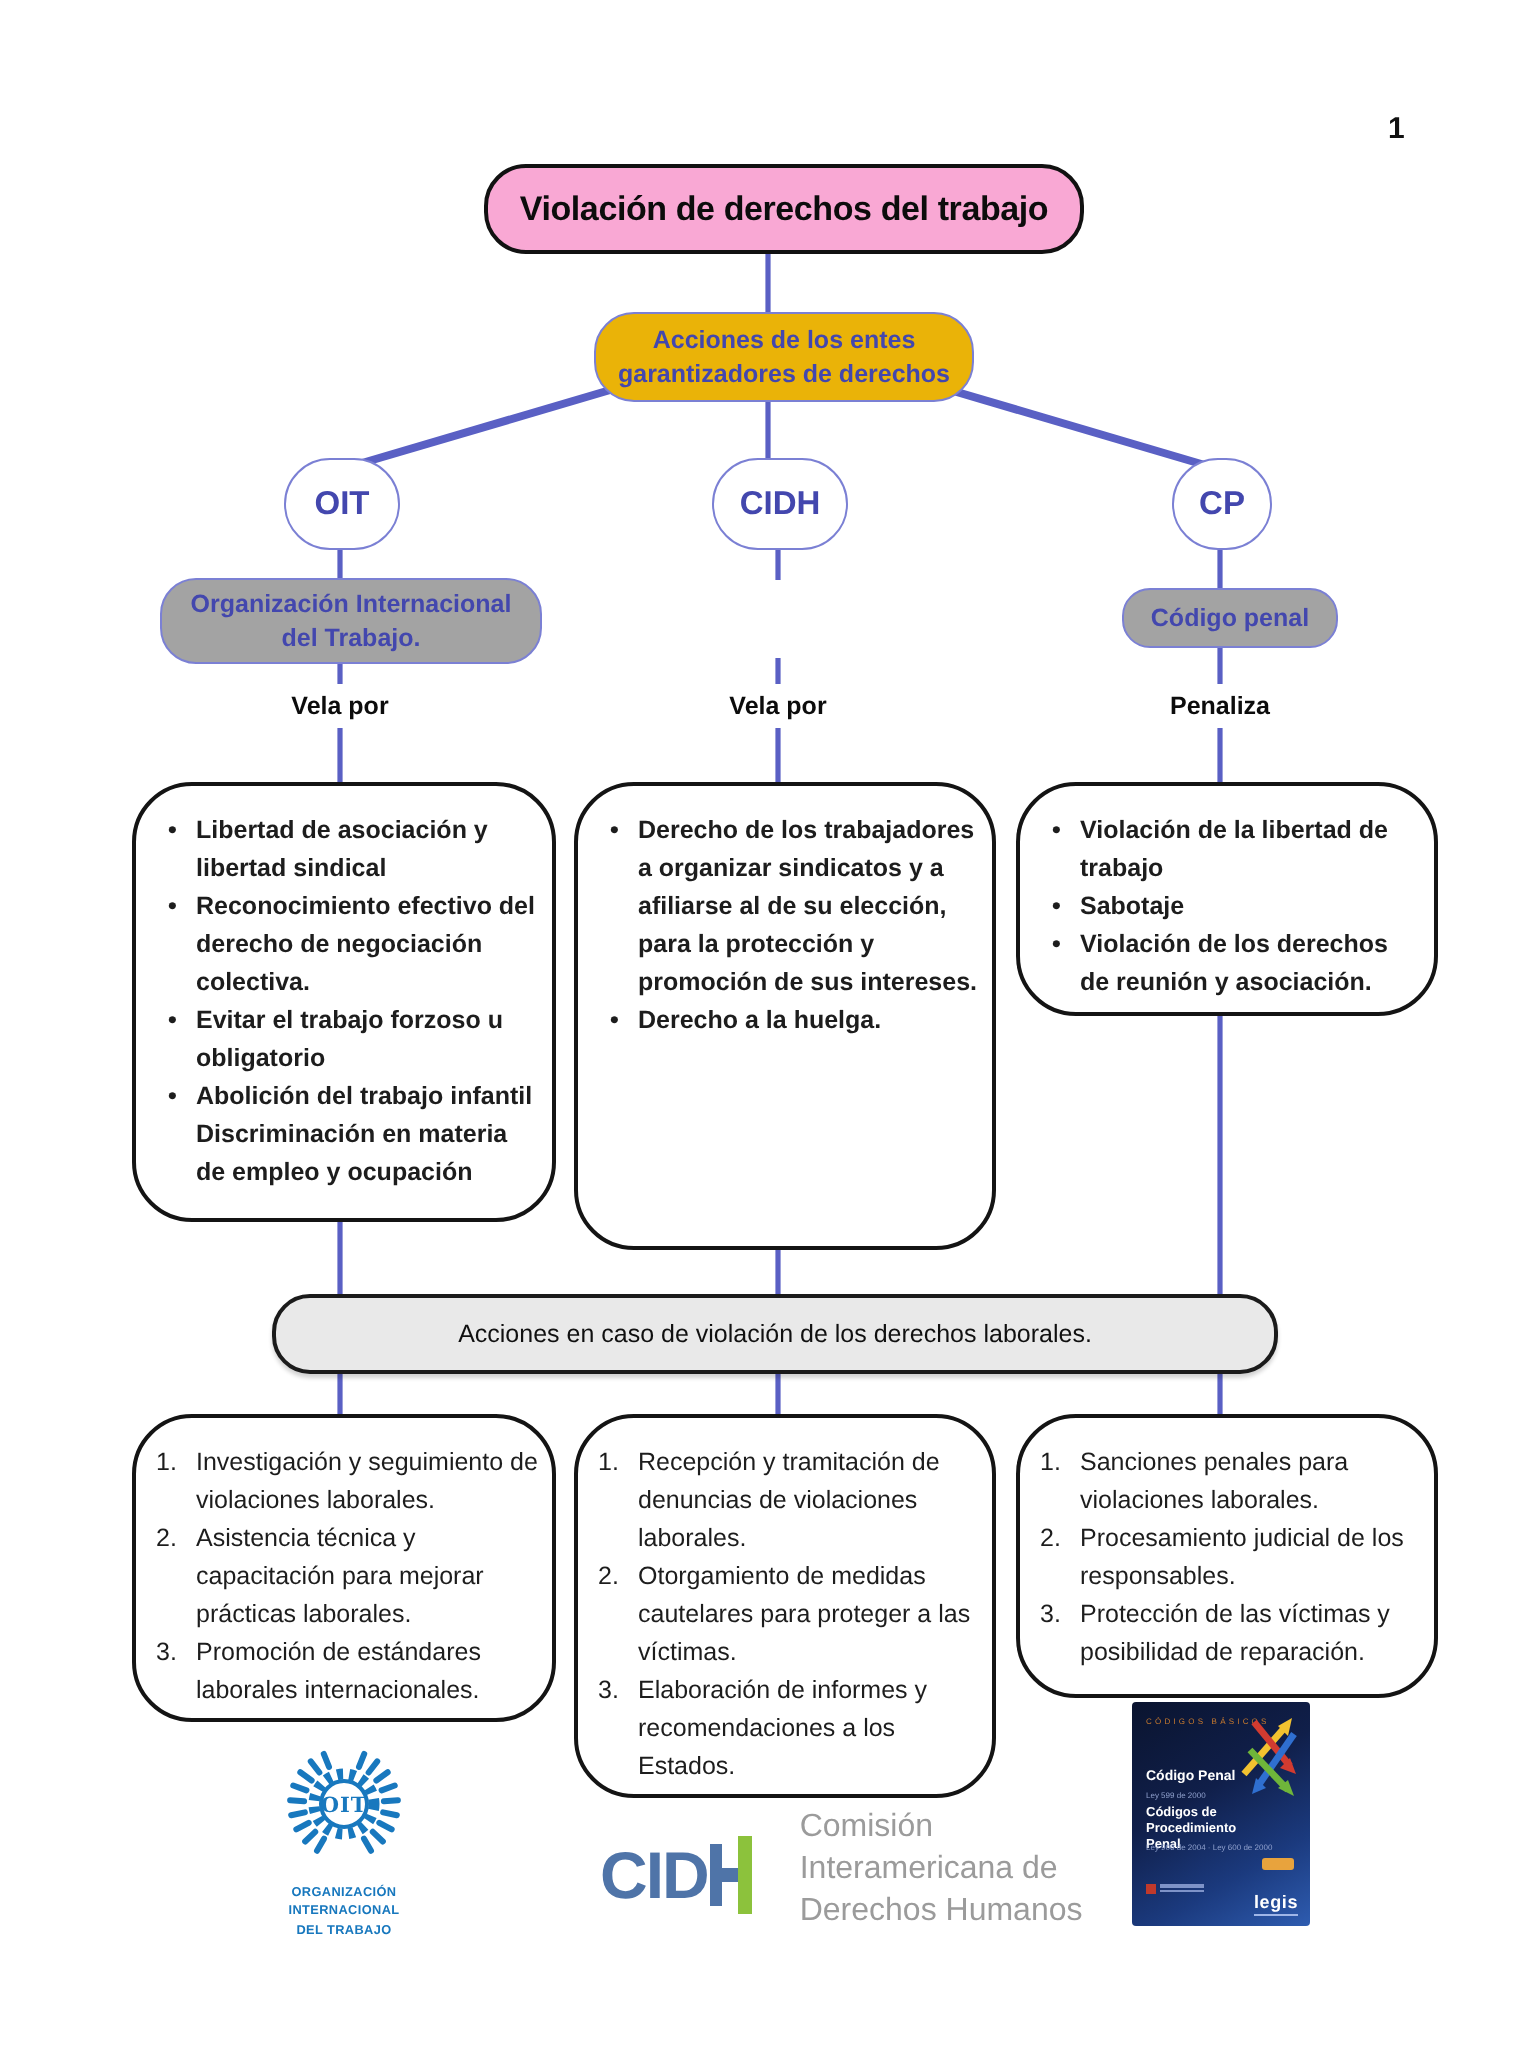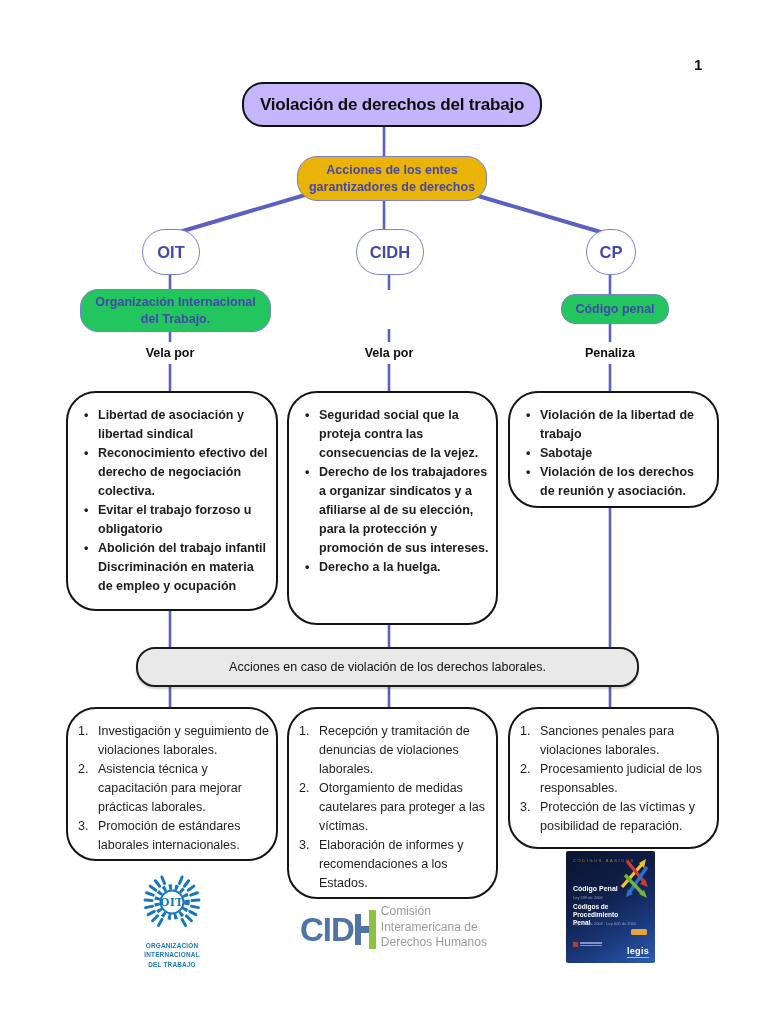--- a/index.html
+++ b/index.html
@@ -7,35 +7,35 @@
         font-family:"Liberation Sans","DejaVu Sans",sans-serif;color:#111;}
   .abs{position:absolute;}
   #connectors{position:absolute;left:0;top:0;width:768px;height:1024px;z-index:0;}
   #connectors line{stroke:#5a60c4;}
 
   
   #page-number{left:694px;top:56px;font-size:15px;font-weight:bold;color:#111;}
 
   
   #title-box{left:242px;top:82px;width:296px;height:41px;border:2.2px solid #111;border-radius:21px;
-             background:#c4b5fd;display:flex;align-items:center;justify-content:center;z-index:2;
+             background:#f9a8d4;display:flex;align-items:center;justify-content:center;z-index:2;
              font-weight:bold;font-size:17px;letter-spacing:-0.2px;color:#0c0c0c;}
 
   
   #root-node{left:297px;top:156px;width:188px;height:43px;border:1.6px solid #7b80d4;border-radius:20px;
              background:#eab308;display:flex;align-items:center;justify-content:center;text-align:center;
              z-index:2;color:#4347ae;font-weight:bold;font-size:12.5px;line-height:1.32;}
 
   .acro-node{border:1.6px solid #7b80d4;background:#fff;z-index:2;display:flex;align-items:center;
              justify-content:center;color:#4347ae;font-weight:bold;font-size:16.5px;}
   #node-oit{left:142px;top:229px;width:56px;height:44px;border-radius:24px;}
   #node-cidh{left:356px;top:229px;width:66px;height:44px;border-radius:24px;}
   #node-cp{left:586px;top:229px;width:48px;height:44px;border-radius:24px;}
 
-  .name-box{border:1.6px solid #7b80d4;background:#22c55e;z-index:2;display:flex;align-items:center;
+  .name-box{border:1.6px solid #7b80d4;background:#a3a3a3;z-index:2;display:flex;align-items:center;
             justify-content:center;text-align:center;color:#4347ae;font-weight:bold;font-size:12.5px;
             line-height:1.3;border-radius:18px;padding:0 4px;}
   #name-oit{left:80px;top:289px;width:181px;height:41px;}
   #name-cidh{left:303px;top:289px;width:172px;height:41px;}
   #name-cp{left:561px;top:294px;width:98px;height:28px;border-radius:14px;}
 
   .role-label{z-index:2;width:120px;text-align:center;font-weight:bold;font-size:12.5px;color:#0c0c0c;}
   #role-oit{left:110px;top:346px;}
   #role-cidh{left:329px;top:346px;}
   #role-cp{left:550px;top:346px;}
@@ -69,21 +69,21 @@
 
   
   #cidh-logo{left:300px;top:904px;z-index:2;display:flex;align-items:center;}
   #cidh-wordmark{display:flex;align-items:flex-end;height:36px;}
   #cidh-letters{font-weight:bold;font-size:33px;line-height:31px;letter-spacing:-1px;color:#4f74a8;
                 font-family:"Liberation Sans",sans-serif;}
   #cidh-h{position:relative;width:21px;height:31px;margin-left:1px;}
   #cidh-h .hl{position:absolute;left:0;top:0;width:6.5px;height:31px;background:#4f74a8;}
   #cidh-h .hc{position:absolute;left:0;top:12px;width:15px;height:6.5px;background:#4f74a8;}
   #cidh-h .hr{position:absolute;right:0;top:-4px;width:6.5px;height:39px;background:#8cc23c;}
-  #cidh-caption{margin-left:5px;color:#9b9b9b;font-size:12px;line-height:1.3;}
+  #cidh-caption{margin-left:24px;color:#9b9b9b;font-size:16px;line-height:1.3;}
 
   
   #book{left:566px;top:851px;width:89px;height:112px;z-index:2;
         background:linear-gradient(150deg,#0a142f 0%,#101f4a 40%,#1b3a7e 72%,#2e5cb0 100%);
         border-radius:2px;overflow:hidden;}
   #book-series{position:absolute;left:7px;top:7px;font-size:4px;letter-spacing:1.6px;color:#c87a2e;}
   #book-arrows{position:absolute;right:2px;top:2px;}
   #book-title1{position:absolute;left:7px;top:34px;font-size:7px;font-weight:bold;color:#fff;}
   #book-sub1{position:absolute;left:7px;top:44px;font-size:4px;color:#8fa0cc;}
   #book-title2{position:absolute;left:7px;top:52px;width:62px;font-size:6.5px;font-weight:bold;
@@ -159,21 +159,20 @@
   <div id="duties-oit" class="abs round-box">
     <ul class="bullets">
         <li>Libertad de asociación y libertad sindical</li>
         <li>Reconocimiento efectivo del derecho de negociación colectiva.</li>
         <li>Evitar el trabajo forzoso u obligatorio</li>
         <li>Abolición del trabajo infantil Discriminación en materia de empleo y ocupación</li>
       </ul>
   </div>
   <div id="duties-cidh" class="abs round-box">
     <ul class="bullets">
-        <li>Seguridad social que la proteja contra las consecuencias de la vejez.</li>
         <li>Derecho de los trabajadores a organizar sindicatos y a afiliarse al de su elección, para la protección y promoción de sus intereses.</li>
         <li>Derecho a la huelga.</li>
       </ul>
   </div>
   <div id="duties-cp" class="abs round-box">
     <ul class="bullets">
         <li>Violación de la libertad de trabajo</li>
         <li>Sabotaje</li>
         <li>Violación de los derechos de reunión y asociación.</li>
       </ul>

